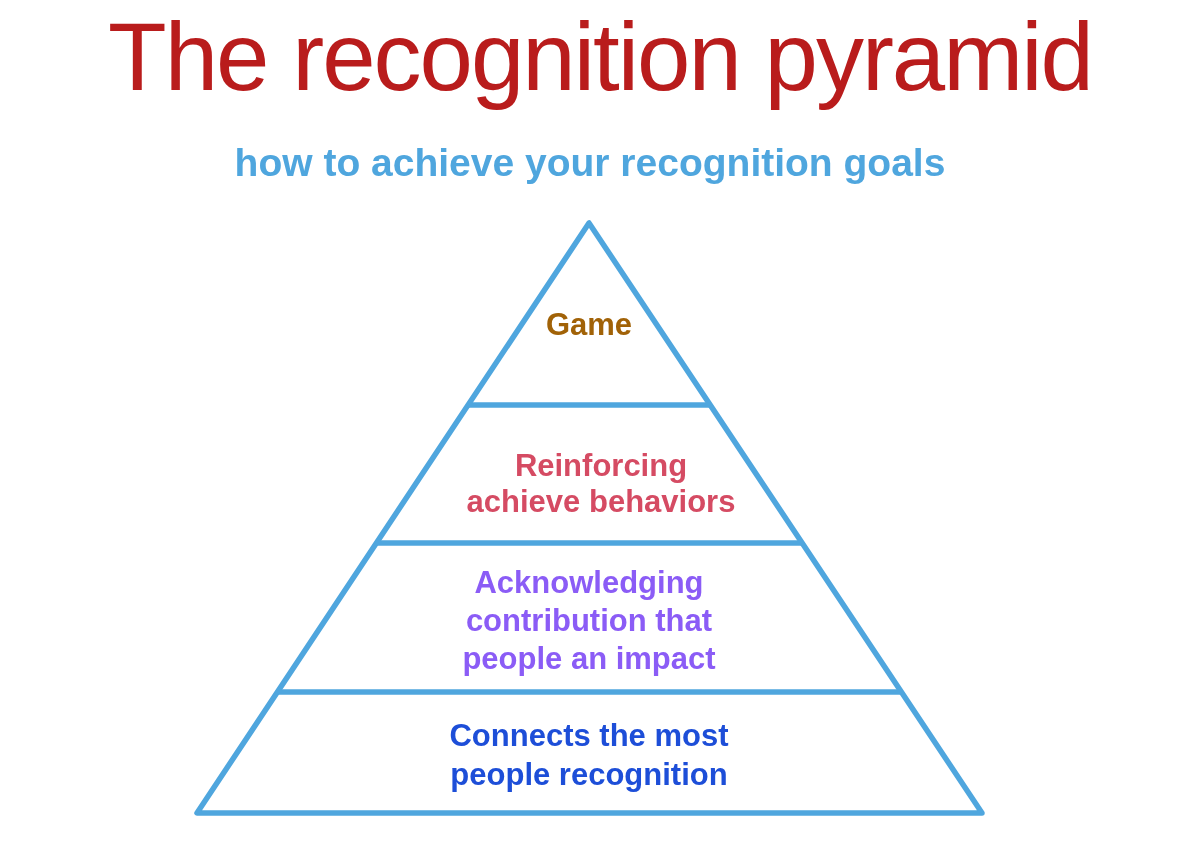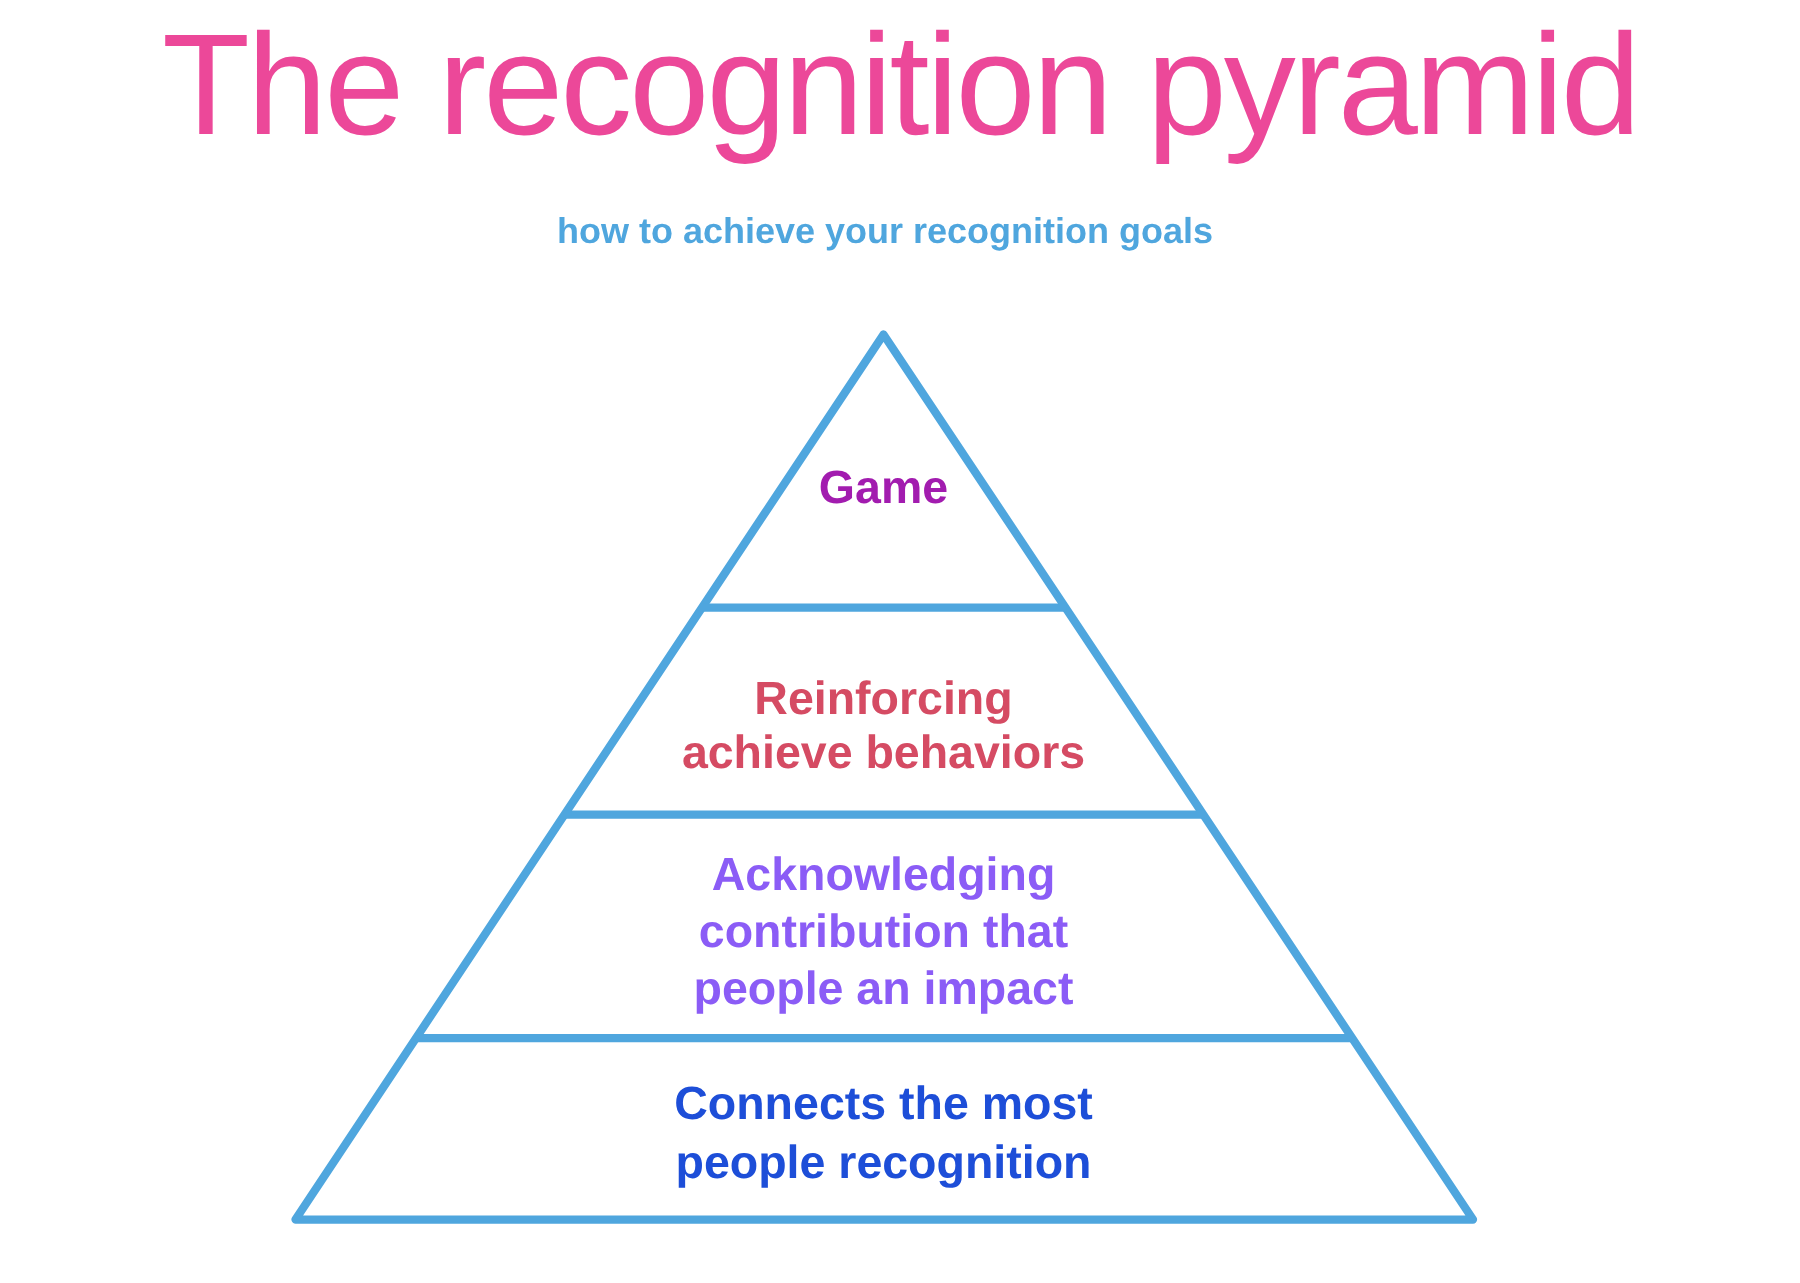--- a/index.html
+++ b/index.html
@@ -18,29 +18,29 @@
   .title {
     position: absolute;
     top: 2px;
     left: 0;
     width: 100%;
     margin: 0;
     text-align: center;
     font-size: 96px;
     font-weight: 400;
     letter-spacing: -2px;
-    color: #ec4899;
+    color: #b91c1c;
   }
   .subtitle {
     position: absolute;
     top: 141px;
     left: 0;
     width: 1180px;
     text-align: center;
-    font-size: 24px;
+    font-size: 39px;
     font-weight: 700;
     color: #4fa6de;
   }
   .pyramid-svg {
     position: absolute;
     left: 0;
     top: 0;
     width: 1200px;
     height: 855px;
   }
@@ -52,22 +52,22 @@
     stroke-linejoin: round;
   }
   .level {
     position: absolute;
     left: 589px;
     transform: translateX(-50%);
     text-align: center;
     font-weight: 700;
     white-space: nowrap;
   }
-  .level-0 { top: 305px; font-size: 31px; line-height: 39px; color: #a21caf; }
-  .level-1 { top: 448px; font-size: 31px; line-height: 36px; color: #d54b63; }
+  .level-0 { top: 305px; font-size: 31px; line-height: 39px; color: #a16207; }
+  .level-1 { top: 448px; font-size: 31px; line-height: 36px; color: #d54b63; margin-left: 12px; }
   .level-2 { top: 564px; font-size: 31px; line-height: 38px; color: #8b5cf6; }
   .level-3 { top: 716px; font-size: 31px; line-height: 39px; color: #1d4ed8; }
 </style>
 </head>
 <body>
 
 <div class="canvas">
 
   <h1 class="title">The recognition pyramid</h1>
 

